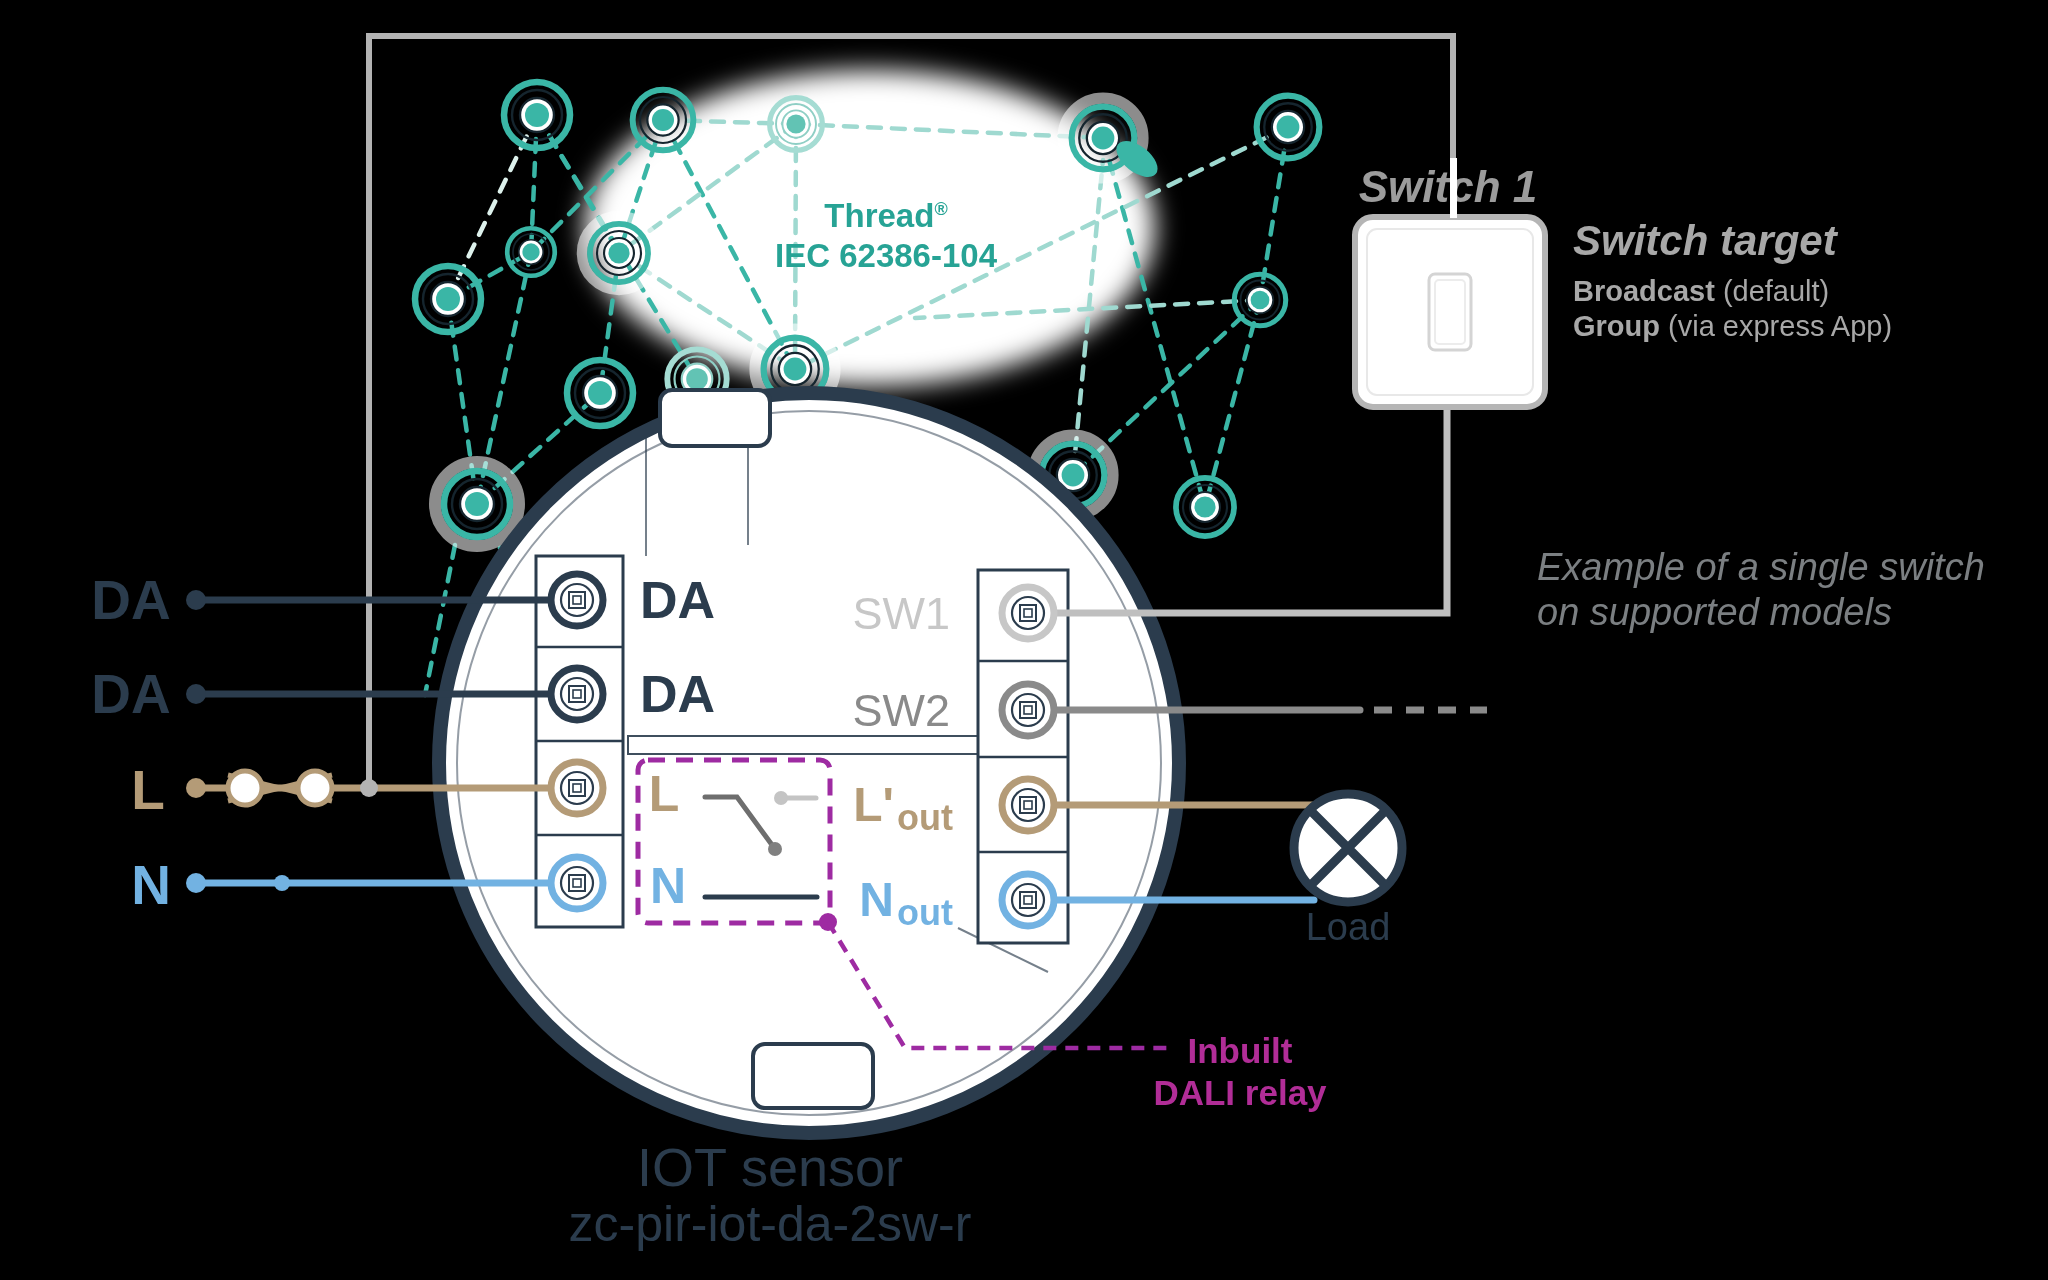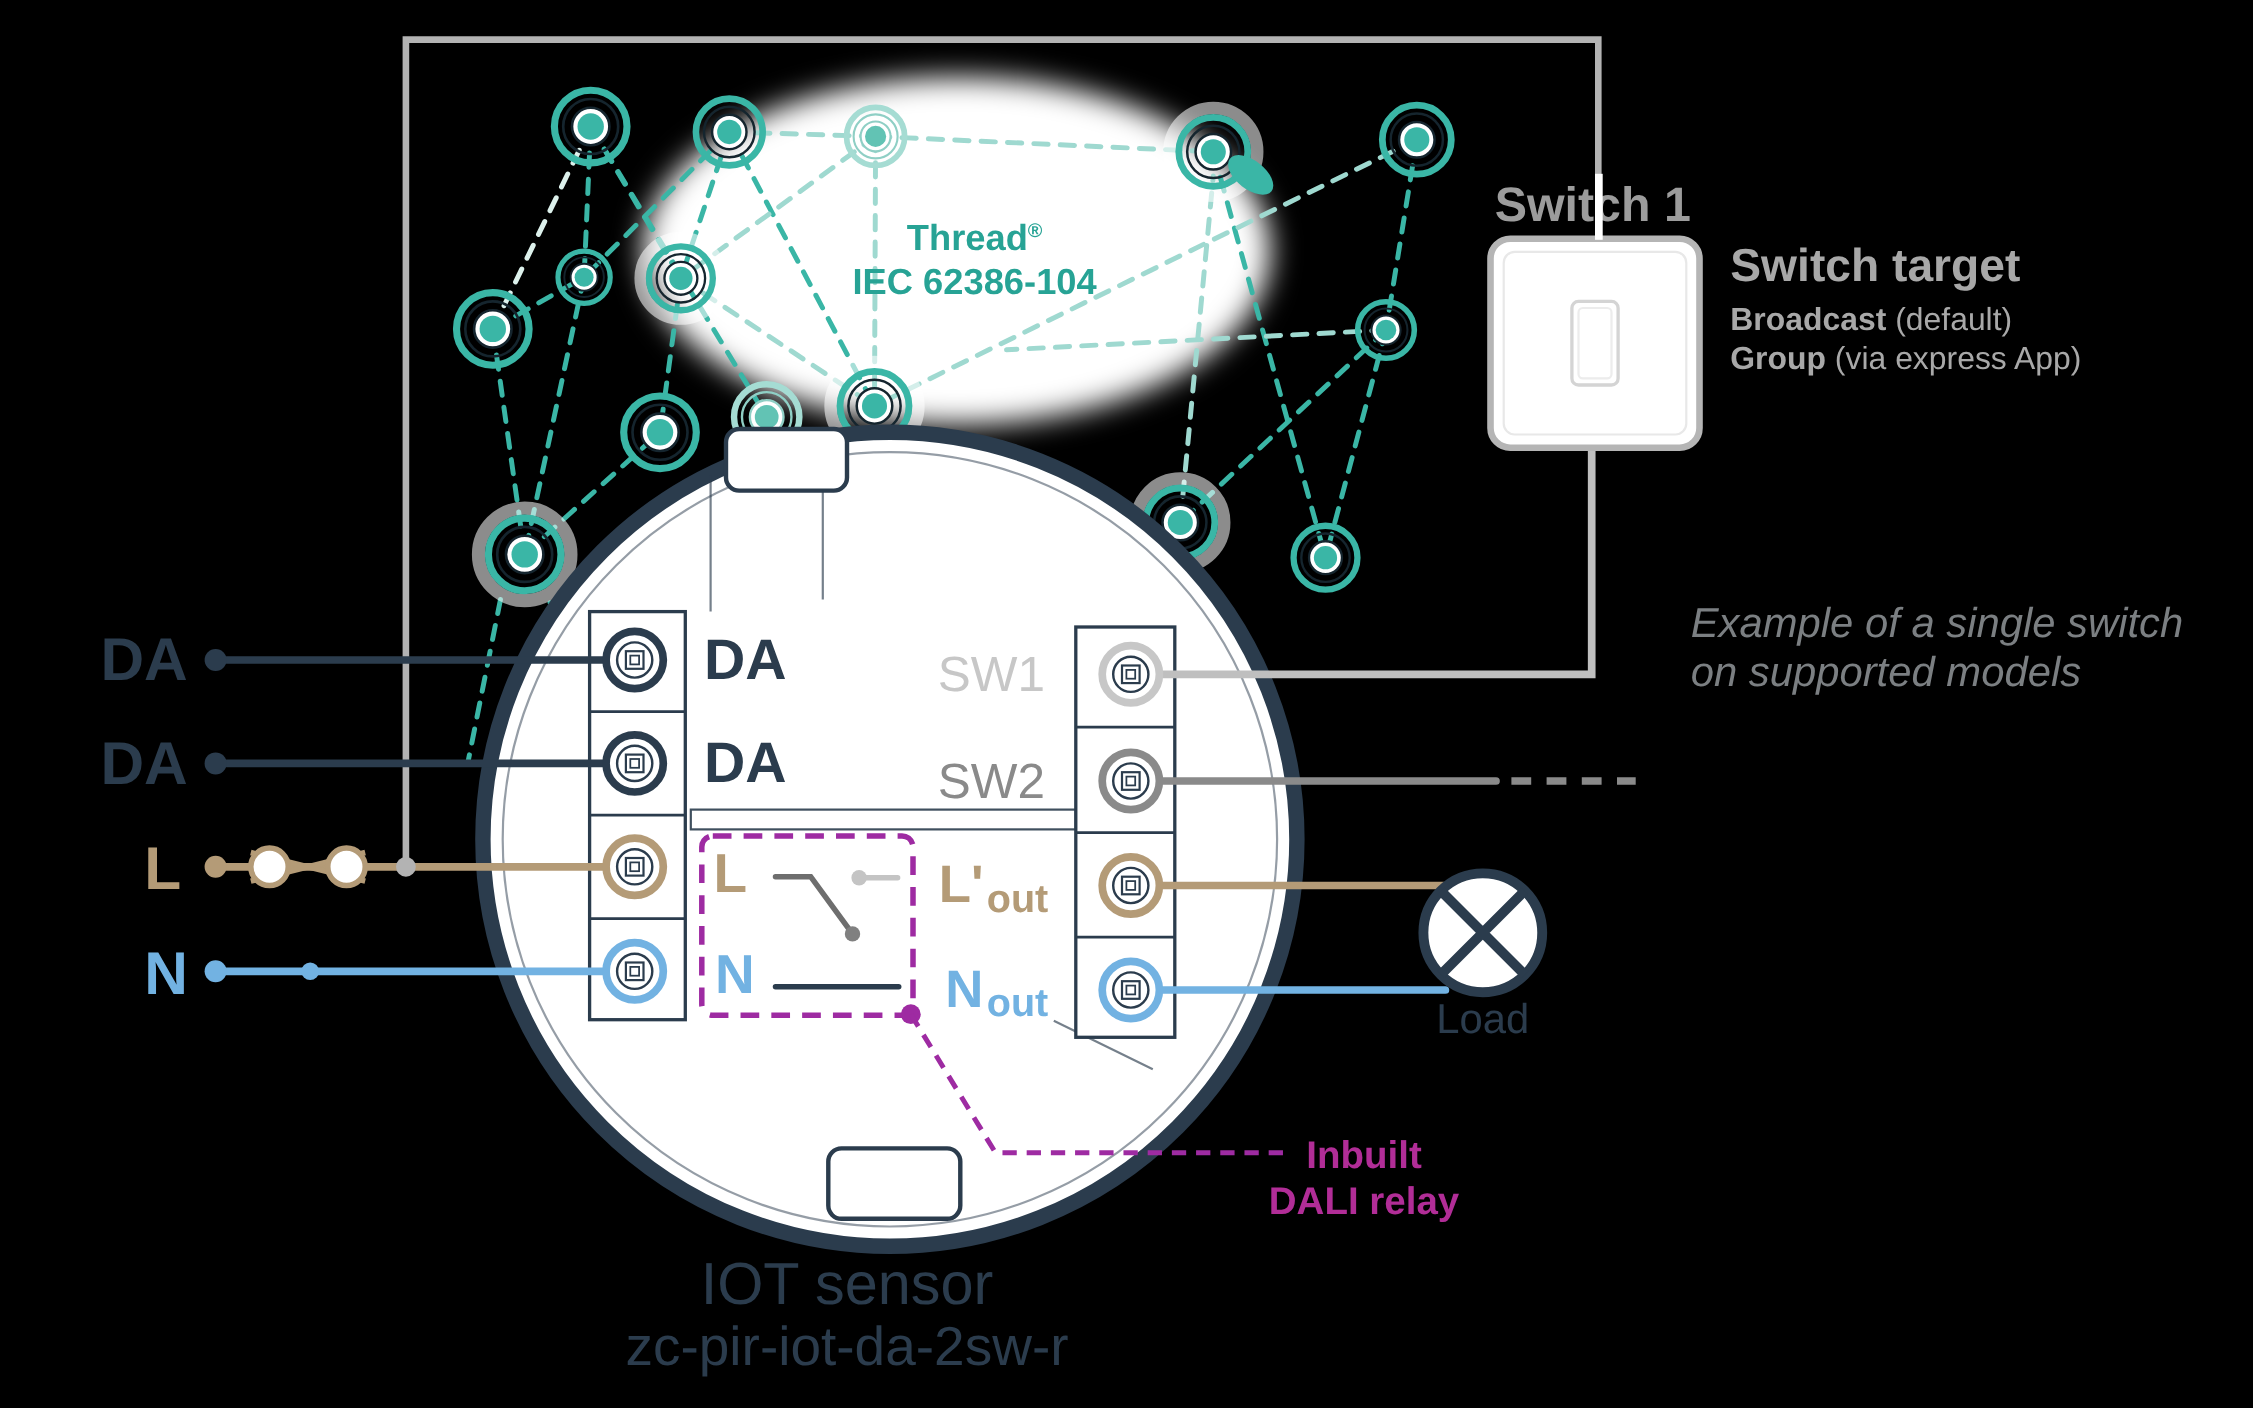--- a/index.html
+++ b/index.html
@@ -13,23 +13,23 @@
   .hctr{transform:translateX(-50%);}
   .navy{color:#2b3c4d;} .tan{color:#b49b77;} .blue{color:#72b2e2;}
   .big-term{font-size:55px;font-weight:bold;}
   .int-term{font-size:52px;font-weight:bold;}
   .sw-lbl{font-size:45px;font-weight:normal;text-align:right;width:170px;}
   .out-lbl{font-size:48px;font-weight:bold;text-align:right;width:175px;}
   .sub{font-size:36px;position:relative;top:9px;margin-left:3px;}
   .relay-lbl{font-size:50px;font-weight:bold;}
   #thread-label{text-align:center;font-size:33px;font-weight:bold;color:#27a395;line-height:1.22;}
   #thread-label sup{font-size:18px;}
-  #switch1-title{font-size:44px;font-weight:bold;color:#9c9c9c;}
+  #switch1-title{font-size:44px;font-weight:bold;color:#9c9c9c;font-style:italic;}
   #switch-target{color:#a8a8a8;}
-  #switch-target .st-title{font-size:42px;font-weight:bold;margin-bottom:12px;}
+  #switch-target .st-title{font-size:42px;font-weight:bold;margin-bottom:12px;font-style:italic;}
   #switch-target .st-line{font-size:29px;line-height:1.2;}
   #note{font-size:38px;font-style:italic;color:#7b7f82;line-height:1.18;}
   #load-label{font-size:38px;color:#2b3c4d;}
   #relay-label{text-align:center;font-size:35px;font-weight:bold;color:#b12d97;line-height:1.2;}
   #iot-title{font-size:54px;font-weight:normal;color:#2b3c4d;text-align:center;}
   #iot-model{font-size:50px;color:#2b3c4d;}
   #wire-over{position:absolute;left:1450px;top:158px;width:7px;height:60px;background:#fff;z-index:3;}
 </style>
 </head>
 <body>

